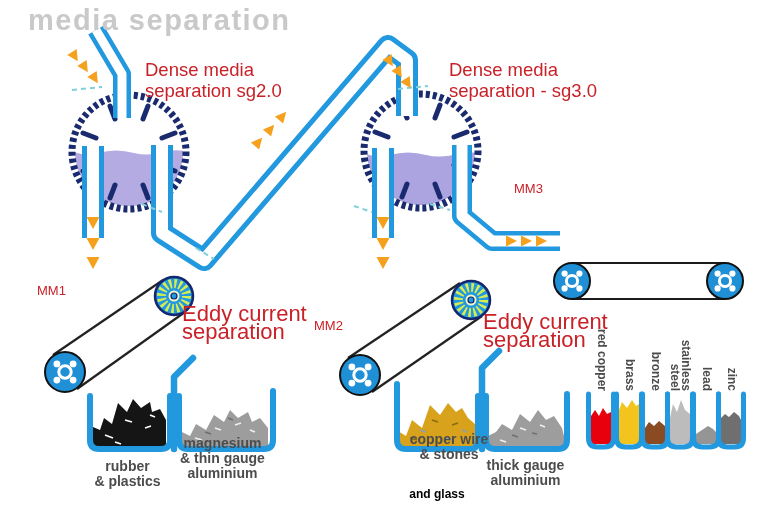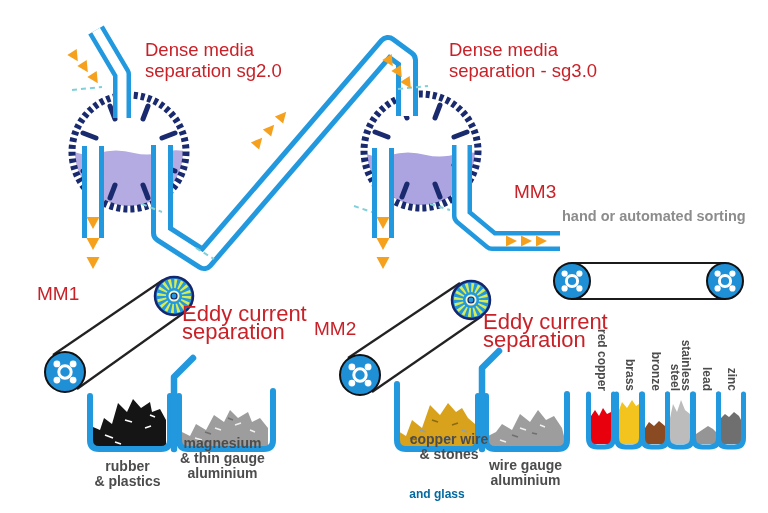--- a/index.html
+++ b/index.html
@@ -1,26 +1,26 @@
 <!DOCTYPE html>
 <html><head>
 <meta charset="utf-8">
 <style>
   html,body{margin:0;padding:0;background:#ffffff;}
   #stage{position:relative;width:768px;height:513px;background:#ffffff;overflow:hidden;
          font-family:"Liberation Sans",sans-serif;}
   #art{position:absolute;left:0;top:0;}
   .txt{position:absolute;white-space:pre-line;}
   .title{font-size:29px;font-weight:bold;color:#c9c9c9;letter-spacing:1.5px;}
-  .red{color:#c92128;font-size:18.5px;line-height:21px;}
-  .mm{color:#c92128;font-size:19px;}
+  .red{color:#c92128;font-size:18.5px;line-height:21px;margin-top:20px;}
+  .mm{color:#c92128;font-size:13px;}
   .eddy{color:#c92128;font-size:22px;line-height:17.5px;}
   .sortlbl{color:#8c8c8c;font-size:14.5px;font-weight:bold;}
   .binlabel{color:#4c4c4c;font-size:14px;font-weight:bold;line-height:15px;text-align:center;}
-  .binlabel-sub{color:#0369a1;font-size:12px;font-weight:bold;text-align:center;}
+  .binlabel-sub{color:#000000;font-size:12px;font-weight:bold;text-align:center;}
   .vlabel{color:#4c4c4c;font-size:12px;font-weight:bold;line-height:11px;width:78px;
           text-align:right;transform-origin:0 0;transform:rotate(90deg);position:absolute;}
 </style>
 </head>
 <body>
 
 <div id="stage">
 
 <svg id="art" width="768" height="513" viewBox="0 0 768 513">
   <defs>
@@ -264,46 +264,46 @@
       <path d="M588.5,394 L588.5,438 Q588.5,447 597.5,447 L604.5,447 Q613.5,447 613.5,438 L613.5,394"></path>
       <path d="M616.5,394 L616.5,438 Q616.5,447 625.5,447 L632.5,447 Q641.5,447 641.5,438 L641.5,394"></path>
       <path d="M642.5,394 L642.5,438 Q642.5,447 651.5,447 L658.5,447 Q667.5,447 667.5,438 L667.5,394"></path>
       <path d="M667.5,394 L667.5,438 Q667.5,447 676.5,447 L683.5,447 Q692.5,447 692.5,438 L692.5,394"></path>
       <path d="M693.5,394 L693.5,438 Q693.5,447 702.5,447 L709.5,447 Q718.5,447 718.5,438 L718.5,394"></path>
       <path d="M718.5,394 L718.5,438 Q718.5,447 727.5,447 L734.5,447 Q743.5,447 743.5,438 L743.5,394"></path>
     </g>
   </g>
 </svg>
 
+<div class="txt title" style="left:28px;top:4px;">media separation</div>
 
 <div class="txt red" style="left:145px;top:39px;">Dense media
 separation sg2.0</div>
 <div class="txt red" style="left:449px;top:39px;">Dense media
 separation - sg3.0</div>
 
 <div class="txt mm" style="left:37px;top:283px;">MM1</div>
 <div class="txt mm" style="left:314px;top:284px;margin-top:34px;">MM2</div>
 <div class="txt mm" style="left:514px;top:181px;">MM3</div>
 
-<div class="txt sortlbl" style="left:562px;top:208px;">hand or automated sorting</div>
 
 <div class="txt eddy" style="left:182px;top:305px;">Eddy current
 separation</div>
 <div class="txt eddy" style="left:483px;top:313px;">Eddy current
 separation</div>
 
 <div class="txt binlabel" style="left:85px;top:459px;width:85px;">rubber
 &amp; plastics</div>
 <div class="txt binlabel" style="left:175px;top:436px;width:95px;">magnesium
 &amp; thin gauge
 aluminium</div>
 <div class="txt binlabel" style="left:392px;top:432px;width:90px;margin-left:12px;">copper wire
 &amp; stones</div>
 <div class="txt binlabel-sub" style="left:392px;top:487px;width:90px;position:absolute;">and glass</div>
-<div class="txt binlabel" style="left:478px;top:458px;width:95px;">wire gauge
+<div class="txt binlabel" style="left:478px;top:458px;width:95px;">thick gauge
 aluminium</div>
 
 <div class="vlabel" style="left:606.5px;top:313px;">red copper</div>
 <div class="vlabel" style="left:634.5px;top:313px;">brass</div>
 <div class="vlabel" style="left:660.5px;top:313px;">bronze</div>
 <div class="vlabel" style="left:691px;top:313px;">stainless
 steel</div>
 <div class="vlabel" style="left:711.5px;top:313px;">lead</div>
 <div class="vlabel" style="left:736.5px;top:313px;">zinc</div>
 

